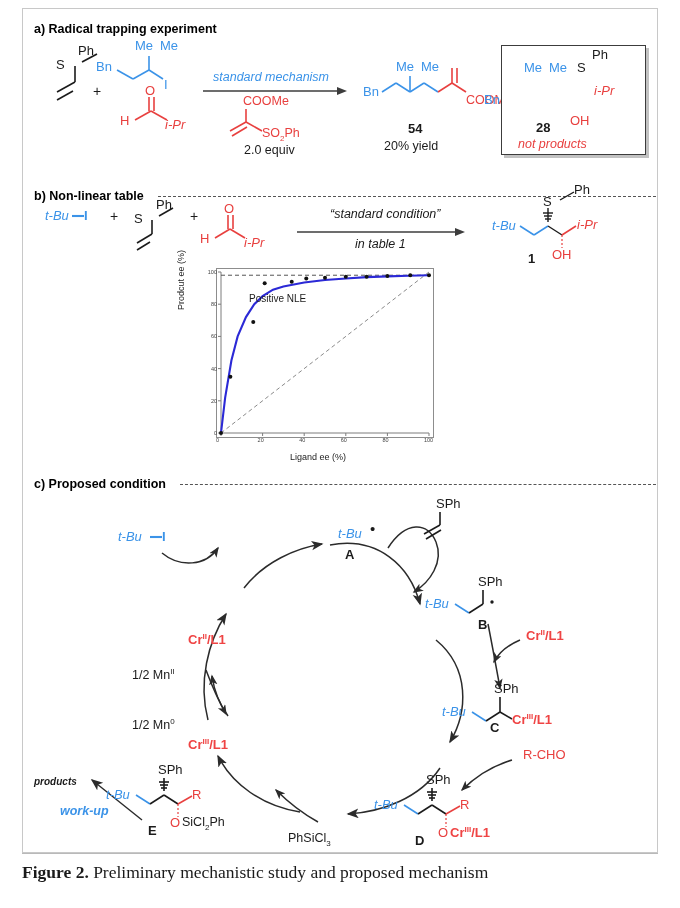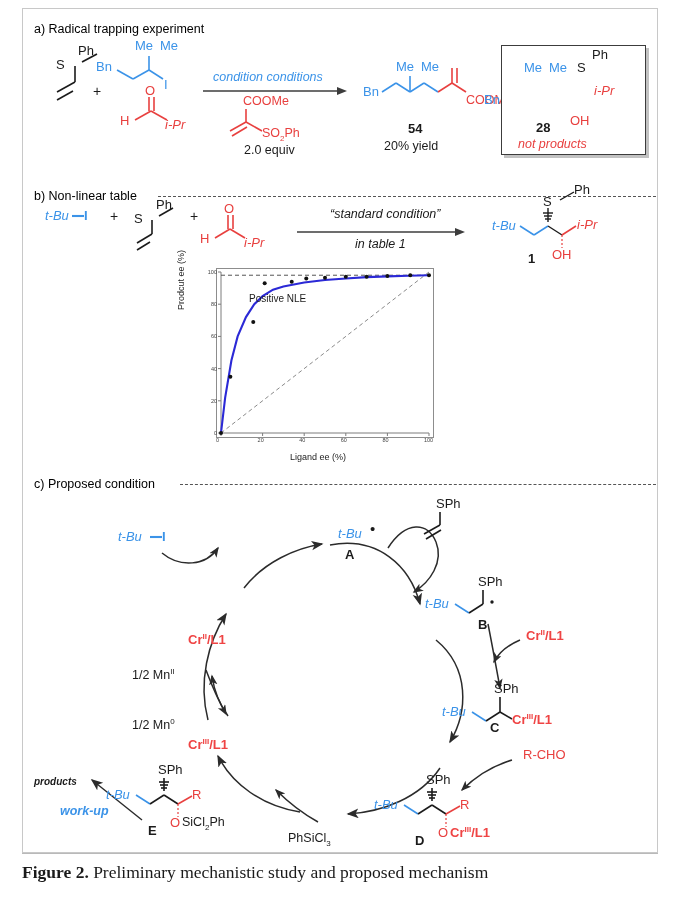--- a/index.html
+++ b/index.html
@@ -1,20 +1,20 @@
 <!DOCTYPE html>
 <html><head>
 <meta charset="utf-8">
 <style>
   html,body{margin:0;padding:0;background:#ffffff;}
   body{width:680px;height:908px;position:relative;overflow:hidden;
        font-family:"Liberation Sans",sans-serif;color:#000;}
   .figure-frame{position:absolute;left:22px;top:8px;width:636px;height:845px;
        background:#fff;border:1px solid #c8c8c8;box-sizing:border-box;}
-  .panel-head{position:absolute;font-weight:normal;font-size:12.5px;color:#000;white-space:nowrap;}
+  .panel-head{position:absolute;font-weight:bold;font-size:12.5px;color:#000;white-space:nowrap;}
   .dashrule{position:absolute;border-top:1.6px dashed #555;height:0;}
   .solidrule{position:absolute;border-top:1px solid #b9b9b9;height:0;}
   .lbl{position:absolute;white-space:nowrap;line-height:1;}
   .blue{color:#3b93e8;}
   .red{color:#e8403f;}
   .orange{color:#ef4444;}
   .blk{color:#1b1b1b;}
   .ital{font-style:italic;}
   .bold{font-weight:bold;}
   svg{position:absolute;left:0;top:0;overflow:visible;}
@@ -109,21 +109,21 @@
 <div class="lbl blk" style="left:56px;top:58px;font-size:13px;">S</div>
 <div class="lbl blk" style="left:78px;top:44px;font-size:13px;">Ph</div>
 <div class="lbl blk" style="left:93px;top:84px;font-size:14px;">+</div>
 <div class="lbl blue" style="left:135px;top:39px;font-size:13px;">Me</div>
 <div class="lbl blue" style="left:160px;top:39px;font-size:13px;">Me</div>
 <div class="lbl blue" style="left:96px;top:60px;font-size:13px;">Bn</div>
 <div class="lbl blue" style="left:164px;top:78px;font-size:13px;">I</div>
 <div class="lbl red" style="left:145px;top:84px;font-size:13px;">O</div>
 <div class="lbl red" style="left:120px;top:114px;font-size:13px;">H</div>
 <div class="lbl red ital" style="left:165px;top:118px;font-size:13px;">i-Pr</div>
-<div class="lbl blue ital" style="left:213px;top:71px;font-size:12.5px;">condition conditions</div>
+<div class="lbl blue ital" style="left:213px;top:71px;font-size:12.5px;">standard mechanism</div>
 <div class="lbl red" style="left:243px;top:95px;font-size:12.5px;">COOMe</div>
 <div class="lbl red" style="left:262px;top:127px;font-size:12.5px;">SO<sub style="font-size:8px">2</sub>Ph</div>
 <div class="lbl blk" style="left:244px;top:144px;font-size:12.5px;">2.0 equiv</div>
 <div class="lbl blue" style="left:363px;top:85px;font-size:13px;">Bn</div>
 <div class="lbl blue" style="left:396px;top:60px;font-size:13px;">Me</div>
 <div class="lbl blue" style="left:421px;top:60px;font-size:13px;">Me</div>
 <div class="lbl red" style="left:466px;top:94px;font-size:12.5px;">COOMe</div>
 <div class="lbl blk bold" style="left:408px;top:122px;font-size:13px;">54</div>
 <div class="lbl blk" style="left:384px;top:140px;font-size:12.5px;">20% yield</div>
 

